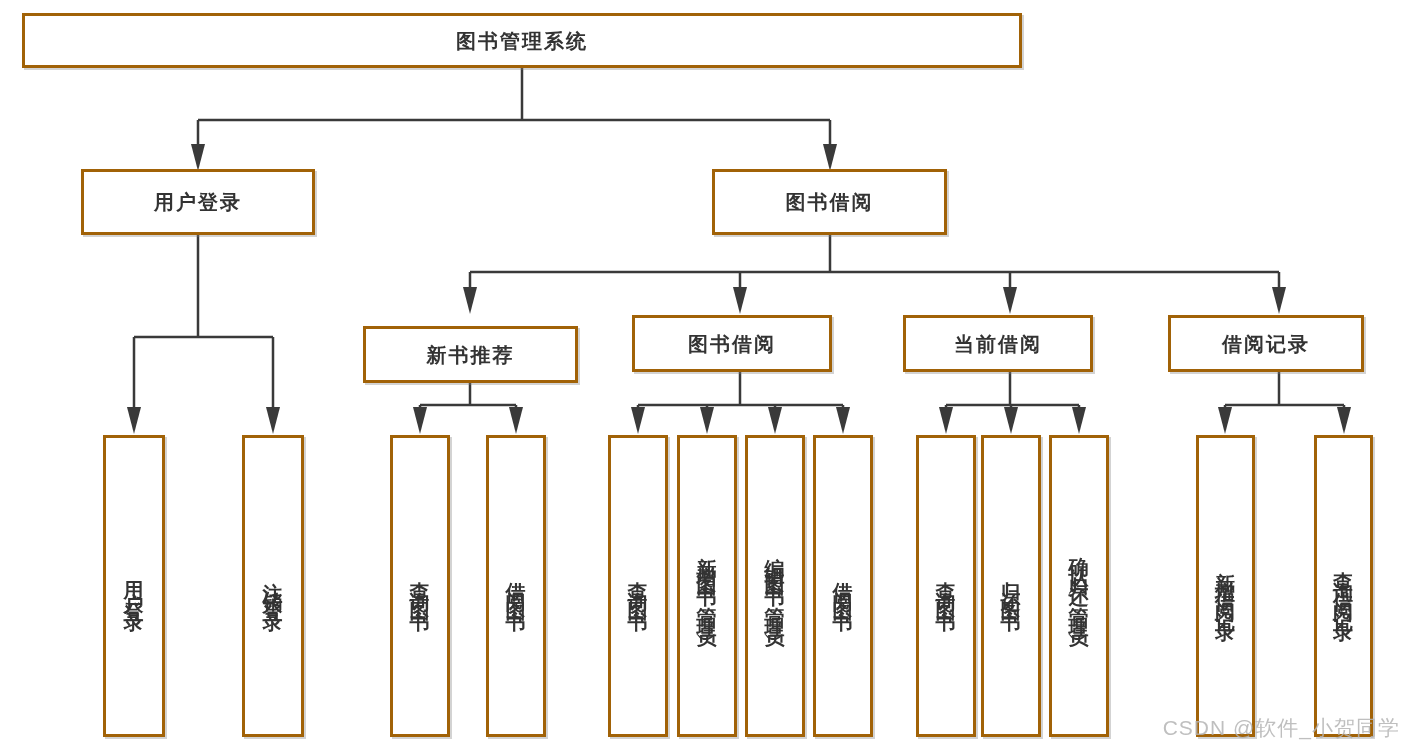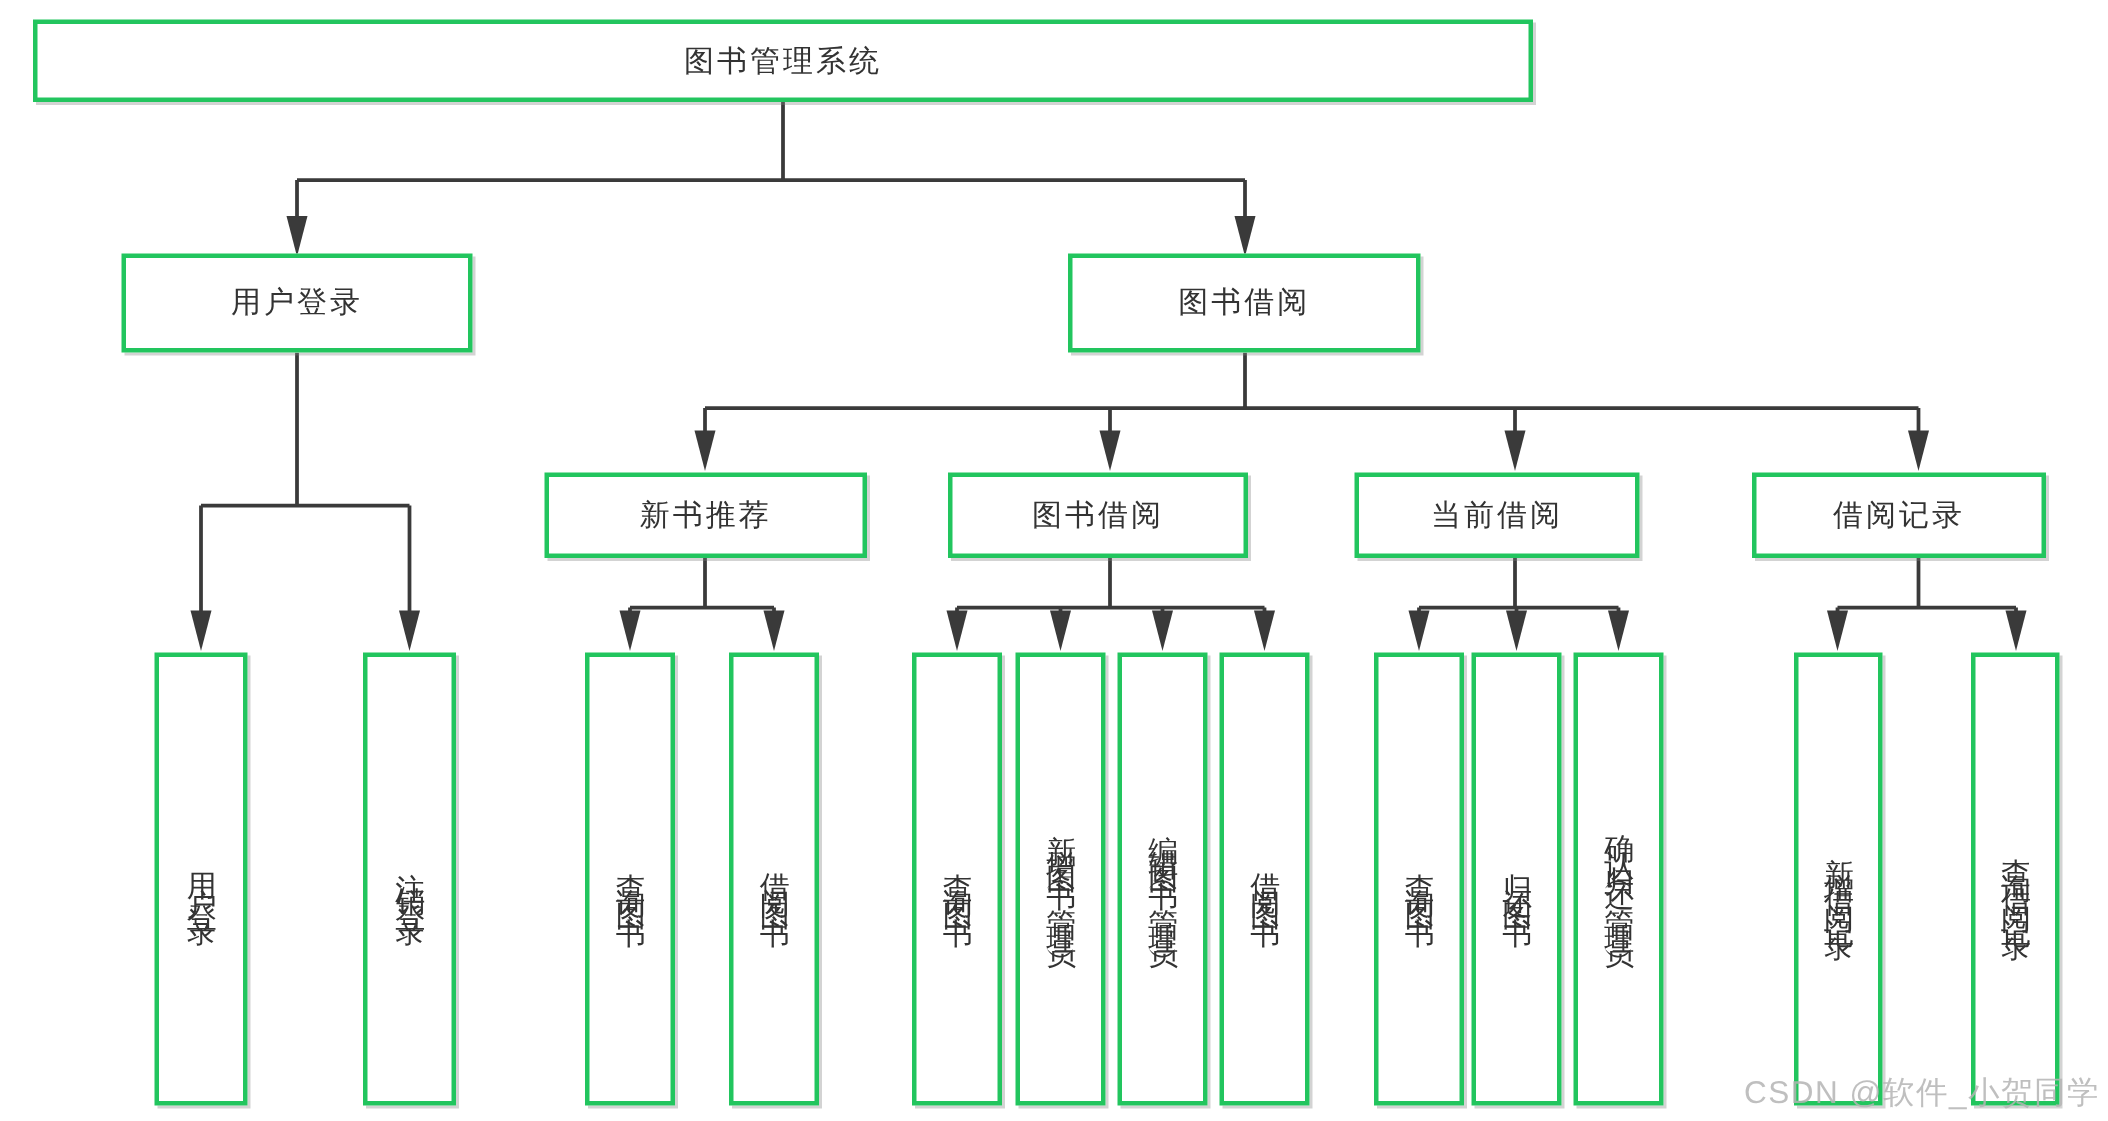--- a/index.html
+++ b/index.html
@@ -18,30 +18,31 @@
   .connectors {
     position: absolute;
     left: 0; top: 0;
     width: 1405px;
     height: 747px;
   }
   .node {
     position: absolute;
     box-sizing: border-box;
     background: #ffffff;
-    border: 3px solid #22c55e;
+    border: 3px solid #a16207;
     box-shadow: 2px 2px 0 rgba(130,130,130,0.35);
     display: flex;
     align-items: center;
     justify-content: center;
     color: #333333;
     font-size: 20px;
     letter-spacing: 2px;
     line-height: 1;
     white-space: nowrap;
+    font-weight: bold;
   }
   .node.v {
     writing-mode: vertical-rl;
     text-orientation: mixed;
     letter-spacing: 10px;
     padding: 8px 0;
     font-size: 20px;
   }
   .watermark {
     position: absolute;
@@ -105,21 +106,21 @@
       <polygon points="1218,407 1232,407 1225,434"></polygon>
       <polygon points="1337,407 1351,407 1344,434"></polygon>
     </g>
   </svg>
 
   <div class="node" style="left:22px; top:13px; width:1000px; height:55px;">图书管理系统</div>
 
   <div class="node" style="left:81px; top:169px; width:234px; height:66px;">用户登录</div>
   <div class="node" style="left:712px; top:169px; width:235px; height:66px;">图书借阅</div>
 
-  <div class="node" style="left:363px; top:315px; width:215px; height:57px;">新书推荐</div>
+  <div class="node" style="left:363px; top:326px; width:215px; height:57px;">新书推荐</div>
   <div class="node" style="left:632px; top:315px; width:200px; height:57px;">图书借阅</div>
   <div class="node" style="left:903px; top:315px; width:190px; height:57px;">当前借阅</div>
   <div class="node" style="left:1168px; top:315px; width:196px; height:57px;">借阅记录</div>
 
   <div class="node v" style="left:103px; top:435px; width:62px; height:302px;">用户登录</div>
   <div class="node v" style="left:242px; top:435px; width:62px; height:302px;">注销登录</div>
 
   <div class="node v" style="left:390px; top:435px; width:60px; height:302px;">查询图书</div>
   <div class="node v" style="left:486px; top:435px; width:60px; height:302px;">借阅图书</div>
 

